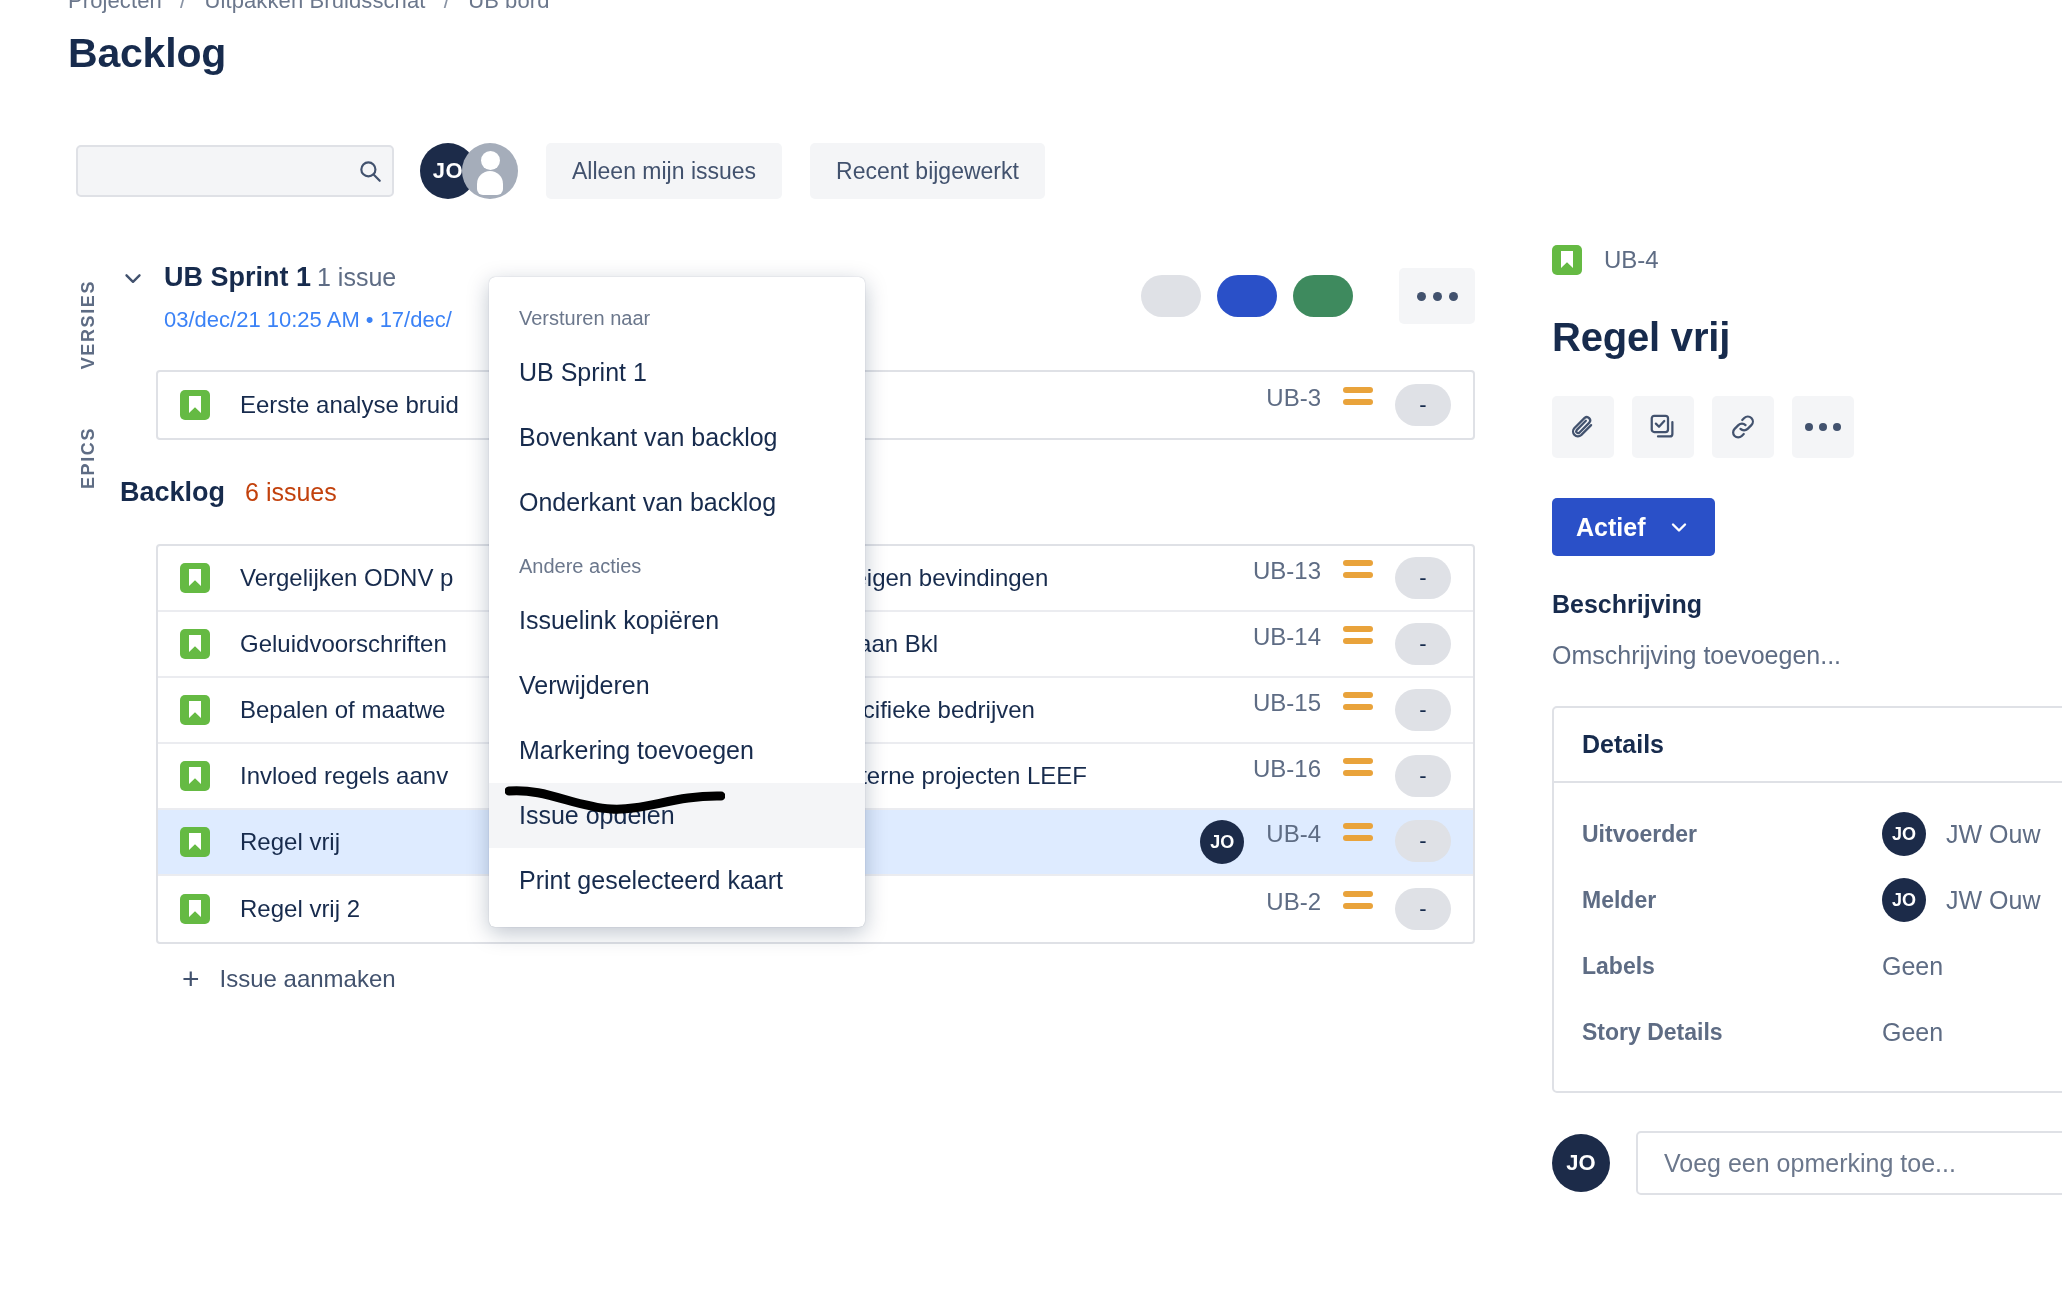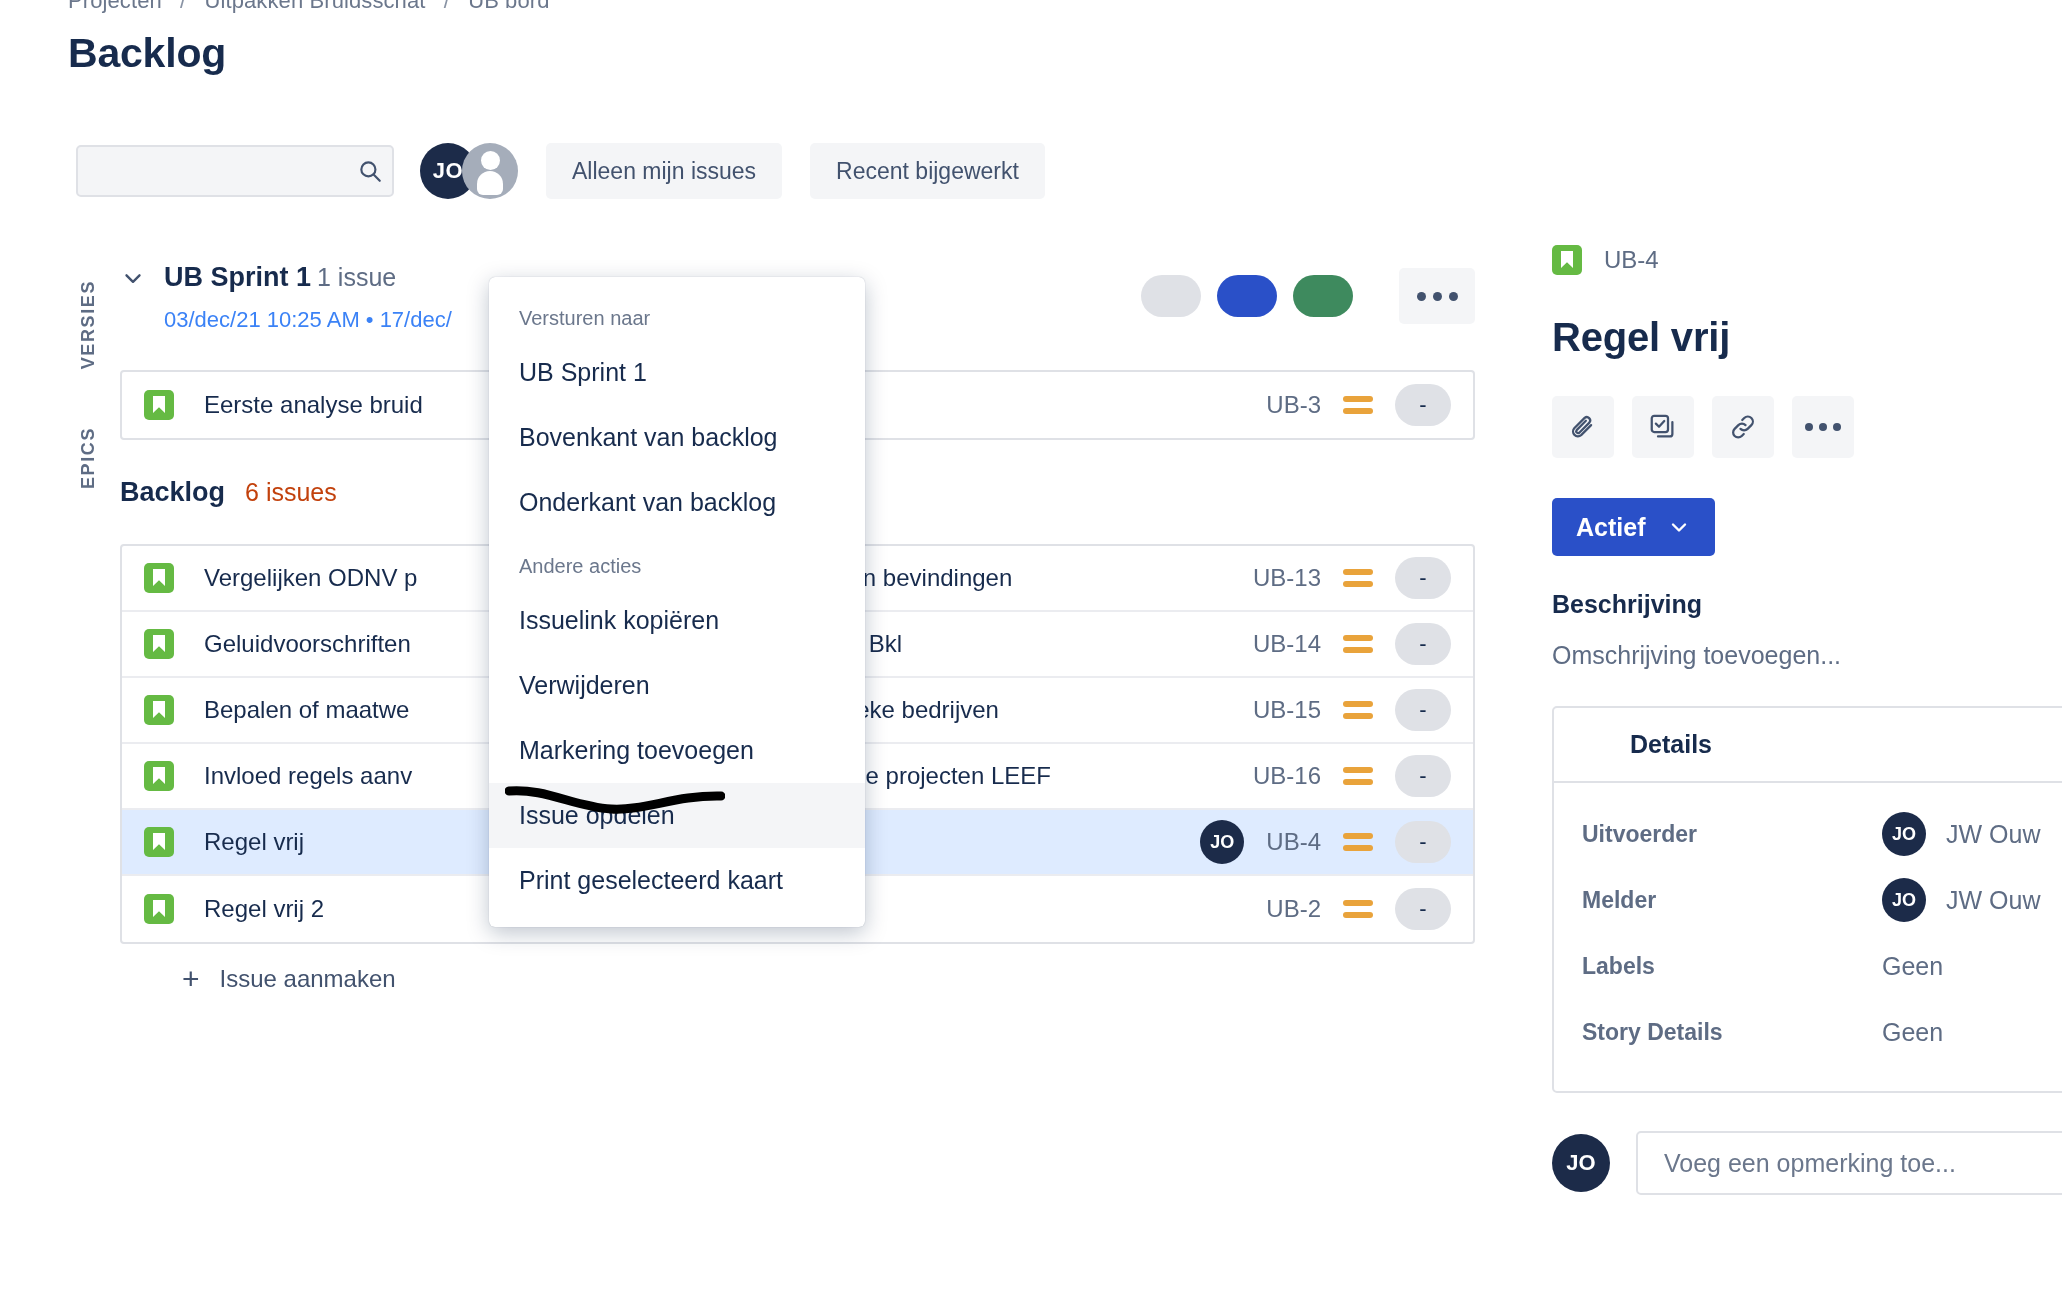--- a/index.html
+++ b/index.html
@@ -94,39 +94,39 @@
   }
   .status-pill { width: 60px; height: 42px; border-radius: 21px; margin-right: 16px; }
   .more-btn {
     width: 76px; height: 56px; background: #F4F5F7; border-radius: 5px;
     display: flex; align-items: center; justify-content: center;
     margin-left: 30px; cursor: pointer;
   }
   .more-btn .dot { width: 9px; height: 9px; border-radius: 50%; background: #42526E; margin: 0 3.5px; }
 
   
-  .issue-list { border: 2px solid #DFE1E6; border-radius: 4px; background: #fff; }
+  .issue-list { border: 2px solid #DFE1E6; border-radius: 4px; background: #fff; margin-left: 36px; }
   .issue-row {
     height: 66px; display: flex; align-items: center;
     border-bottom: 2px solid #EBECF0; padding: 0 22px;
     cursor: pointer;
   }
   .issue-row:last-child { border-bottom: none; }
   .issue-row.selected { background: #DEEBFF; }
   .story-icon {
     width: 30px; height: 30px; background: #65BA43; border-radius: 5px;
     flex: none; position: relative; margin-right: 30px;
   }
   .story-icon::after {
     content: ""; position: absolute; left: 9px; top: 6px;
     width: 12px; height: 17px; background: #fff;
     clip-path: polygon(0 0, 100% 0, 100% 100%, 50% 66%, 0 100%);
   }
   .issue-summary { font-size: 24px; color: #172B4D; white-space: nowrap; flex: 1; overflow: hidden; }
-  .issue-right { display: flex; align-items: center; flex: none; }
+  .issue-right { display: flex; flex: none; }
   .row-avatar {
     width: 44px; height: 44px; border-radius: 50%; background: #1C2B49;
     color: #fff; font-size: 18px; font-weight: bold;
     display: flex; align-items: center; justify-content: center;
     margin-right: 22px;
   }
   .issue-key { font-size: 24px; color: #5E6C84; margin-right: 22px; white-space: nowrap; }
   .prio-icon { width: 30px; height: 24px; margin-right: 22px; flex: none; position: relative; }
   .prio-icon i {
     position: absolute; left: 0; width: 30px; height: 6px;
@@ -199,21 +199,21 @@
   }
   .status-btn .caret { margin-left: 22px; display: flex; }
 
   .sec-title { font-size: 25px; font-weight: bold; color: #172B4D; margin-top: 34px; }
   .desc-placeholder { font-size: 25px; color: #5E6C84; margin-top: 22px; cursor: text; }
 
   .details-card {
     margin-top: 36px; border: 2px solid #DFE1E6; border-radius: 5px; background: #fff;
   }
   .details-card-head { padding: 22px 28px; border-bottom: 2px solid #DFE1E6; }
-  .details-card-head .t { font-size: 25px; font-weight: bold; color: #172B4D; margin-left: 48px; }
+  .details-card-head .t { font-size: 25px; font-weight: bold; color: #172B4D; }
   .details-body { padding: 18px 28px 26px 28px; }
   .d-row { display: flex; align-items: center; height: 66px; }
   .d-label { width: 300px; font-size: 23px; font-weight: bold; color: #5E6C84; flex: none; }
   .d-value { display: flex; align-items: center; font-size: 25px; color: #5E6C84; white-space: nowrap; }
   .d-avatar {
     width: 44px; height: 44px; border-radius: 50%; background: #1C2B49; color: #fff;
     font-size: 18px; font-weight: bold; display: flex; align-items: center;
     justify-content: center; margin-right: 20px; flex: none;
   }
 

